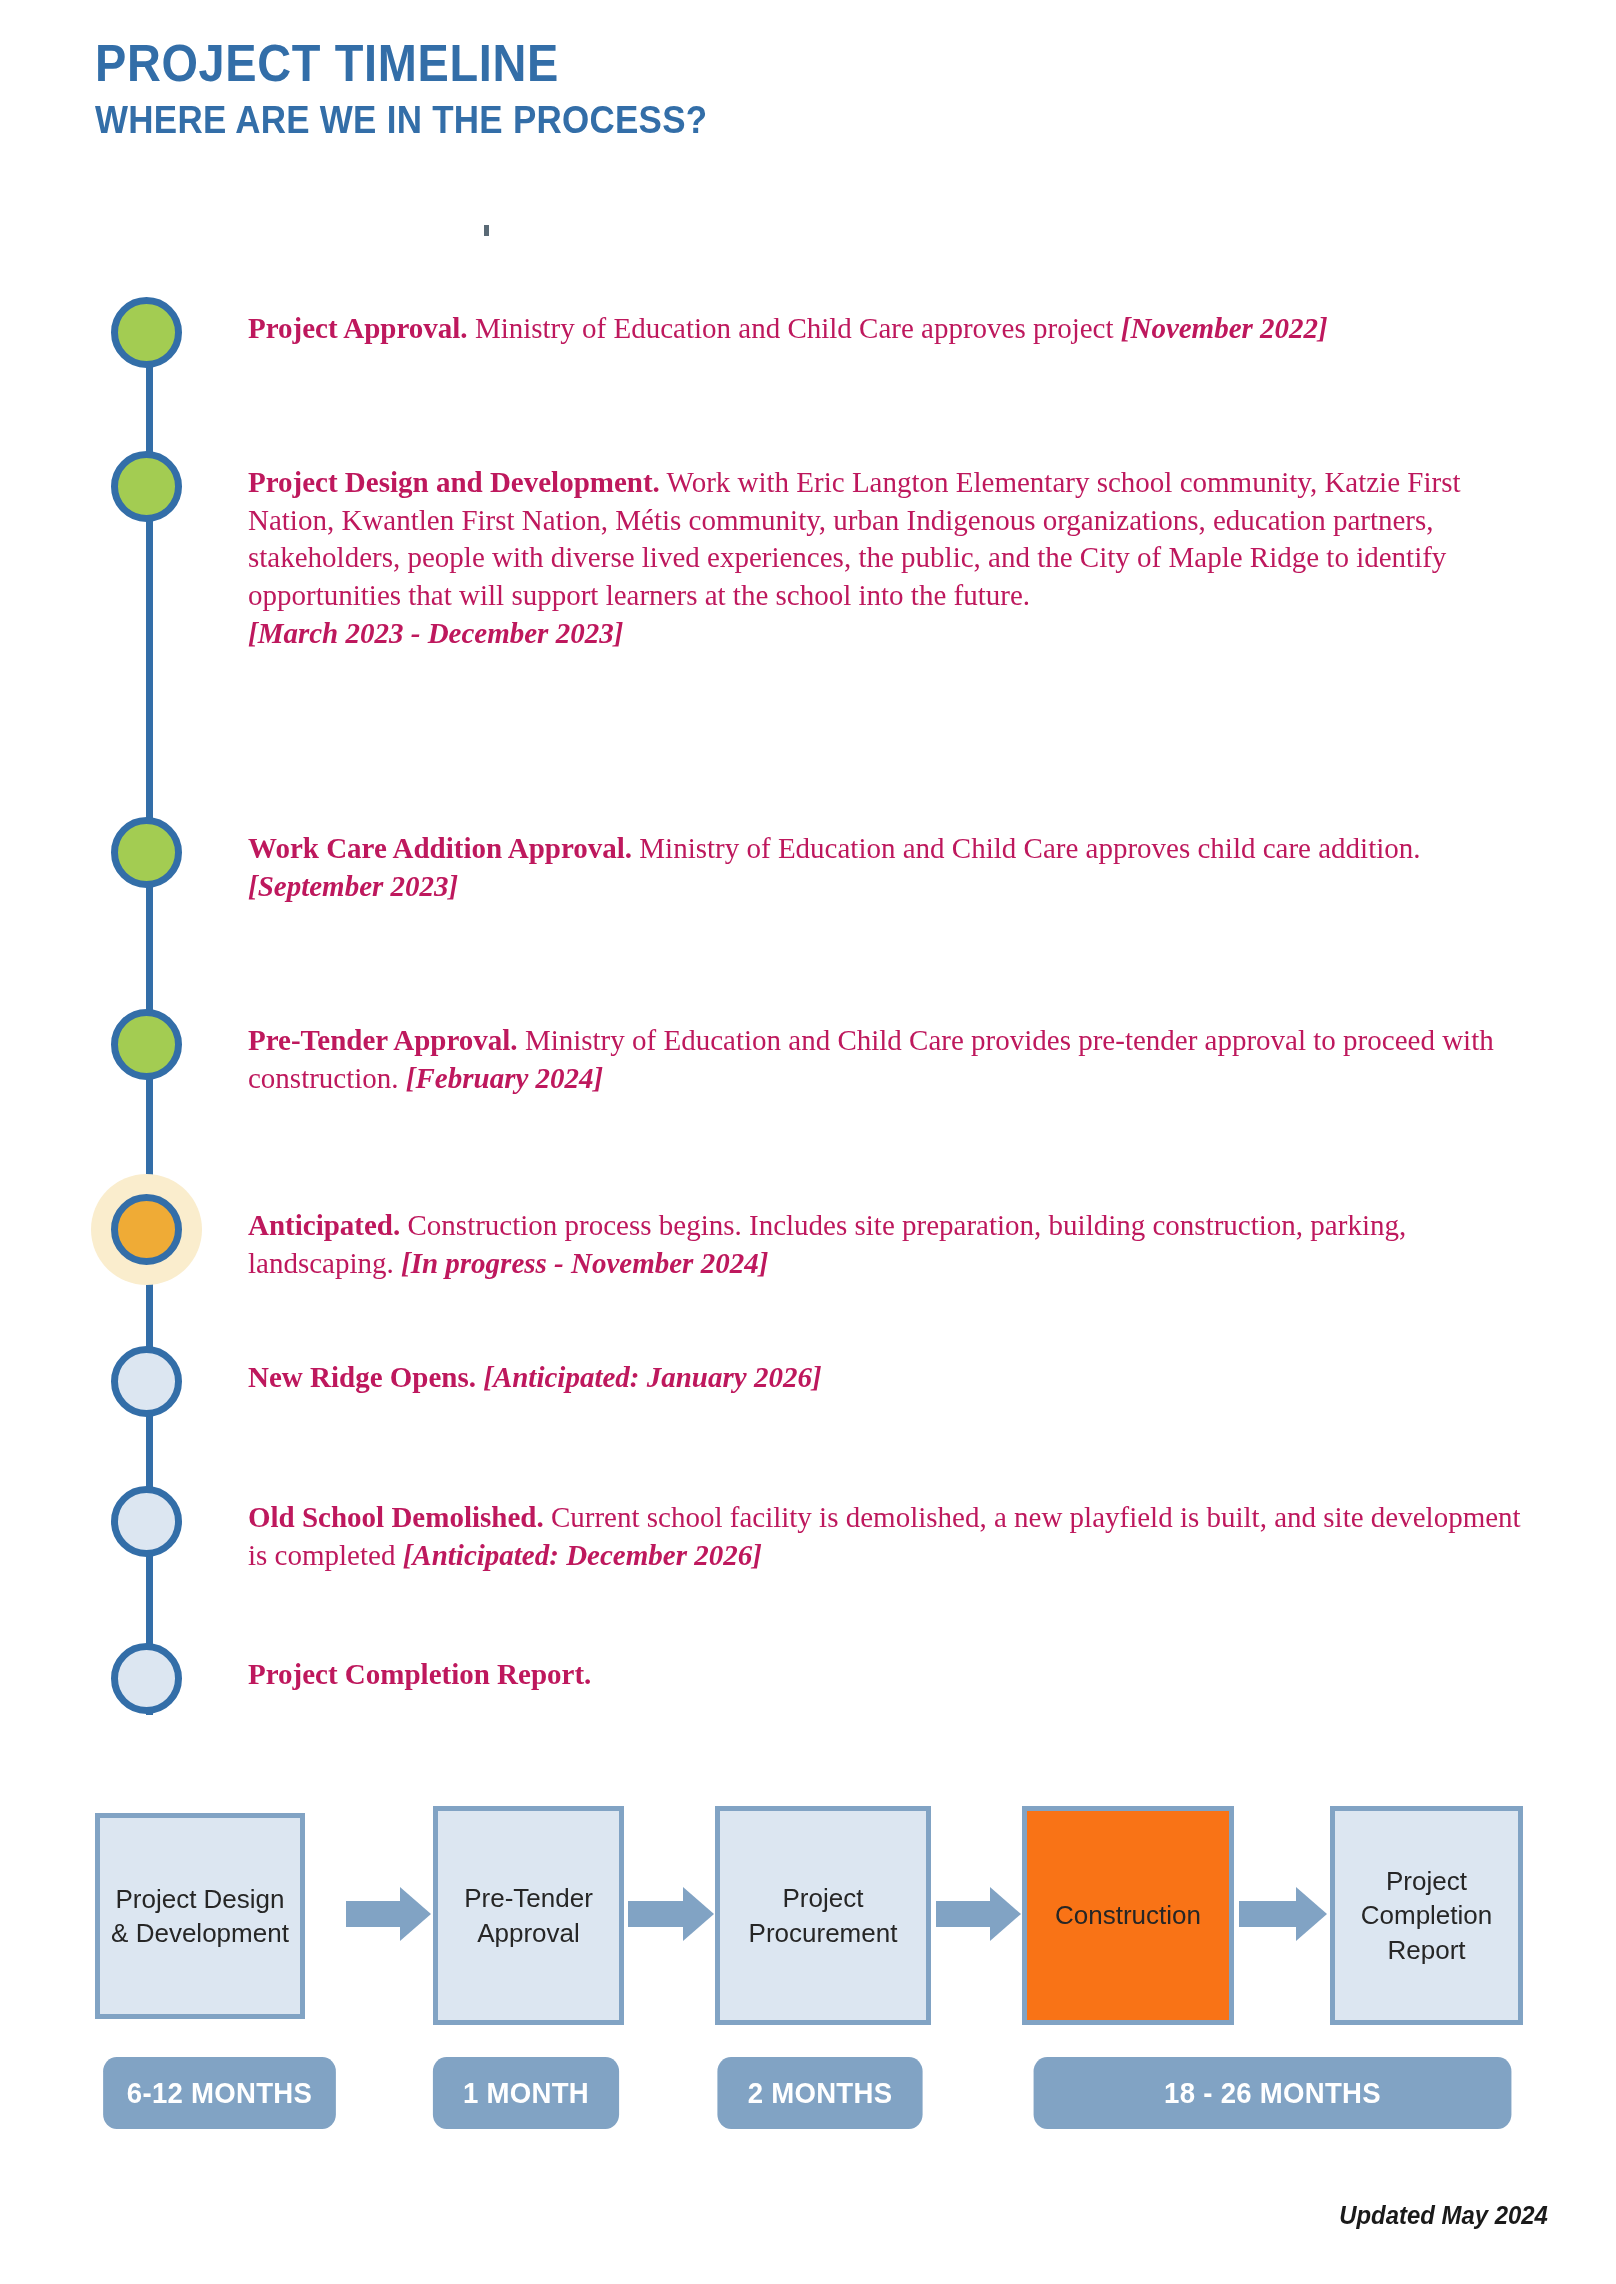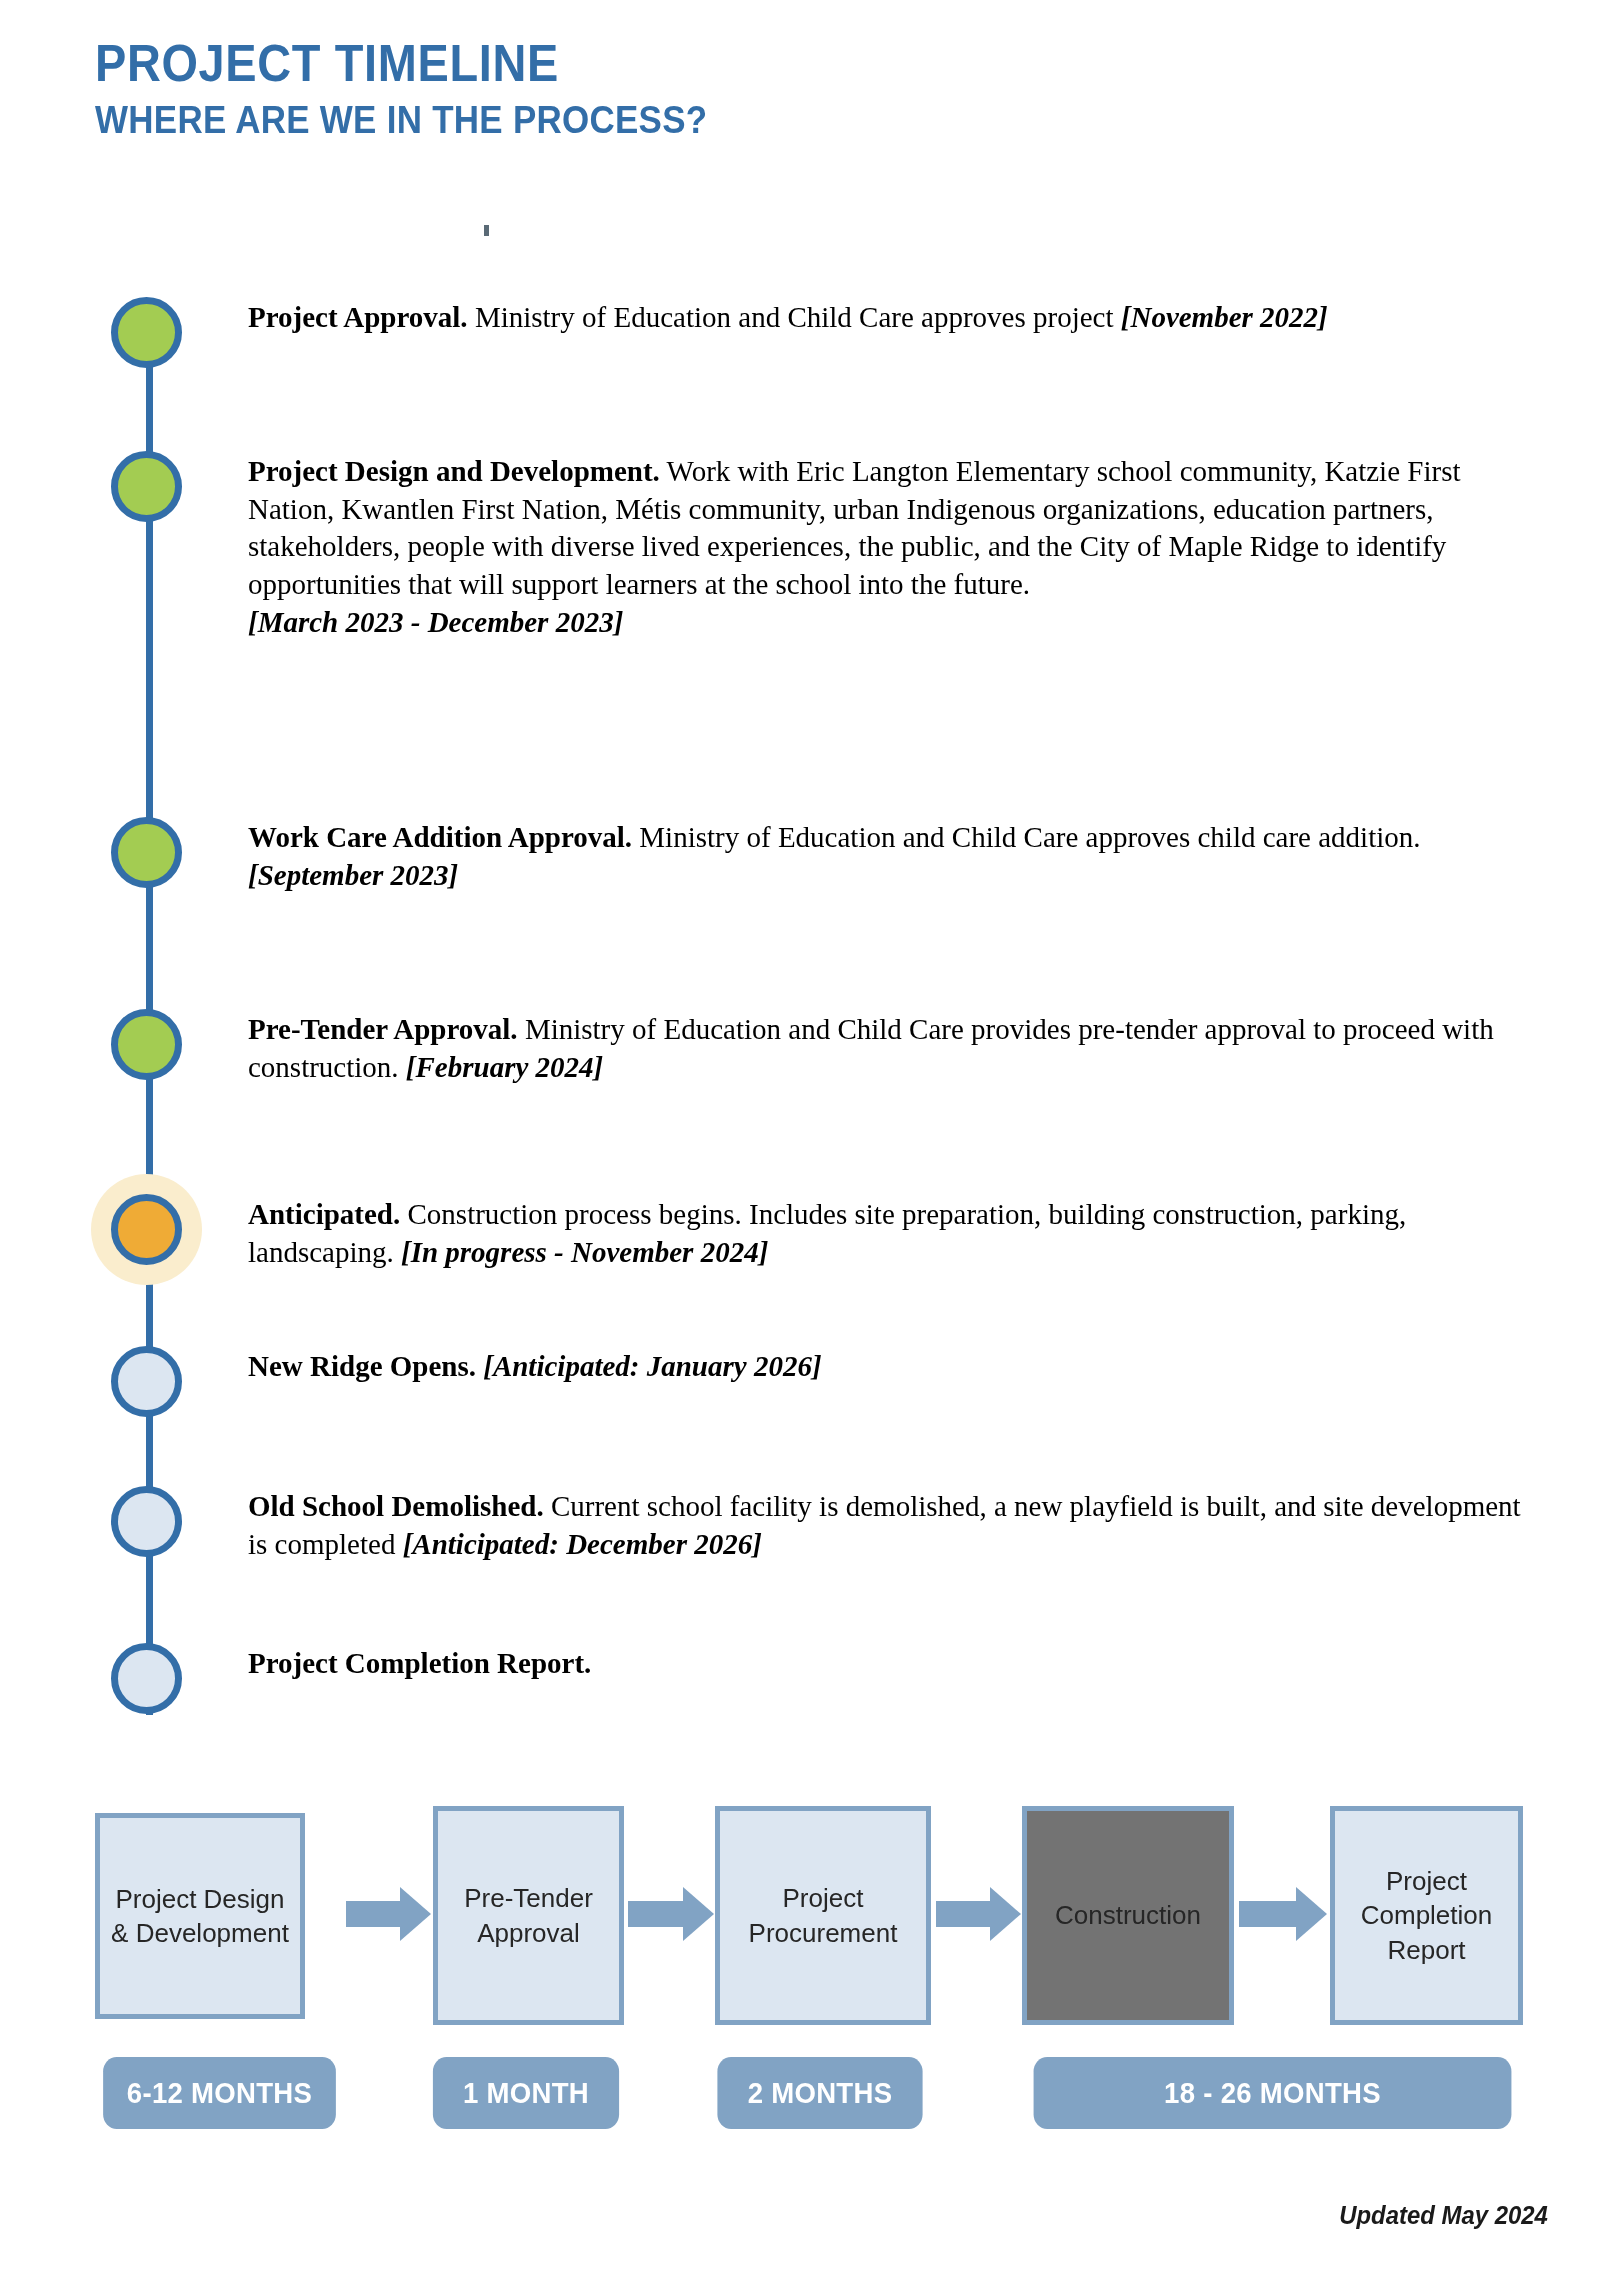--- a/index.html
+++ b/index.html
@@ -103,26 +103,26 @@
     width: 111px;
     height: 111px;
     border-radius: 50%;
     background: #FAEDCD;
     z-index: 1;
   }
 
   .tl-text {
     position: absolute;
     left: 137px;
-    top: 2px;
+    top: 13px;
     width: 1297px;
     font-family: "Liberation Serif", serif;
     font-size: 29px;
     line-height: 1.30;
-    color: #000000;
+    color: #be185d;
   }
   .tl-text b { font-weight: bold; }
   .tl-text i { font-style: italic; font-weight: bold; }
 
   
   .flow { position: absolute; left: 0; top: 0; width: 1616px; height: 2284px; }
 
   .flow-box {
     position: absolute;
     box-sizing: border-box;
@@ -131,21 +131,21 @@
     display: flex;
     align-items: center;
     justify-content: center;
     text-align: center;
     font-family: "Liberation Sans Narrow", "Liberation Sans", sans-serif;
     font-size: 26px;
     line-height: 1.32;
     color: #262626;
     padding: 0 6.5px;
   }
-  .flow-box.highlight { background: #737373; text-align: center; }
+  .flow-box.highlight { background: #f97316; text-align: center; }
   .arrow-shaft {
     position: absolute;
     background: #81A3C4;
     height: 26px;
   }
   .arrow-head {
     position: absolute;
     width: 0; height: 0;
     border-top: 27.4px solid transparent;
     border-bottom: 27.4px solid transparent;

